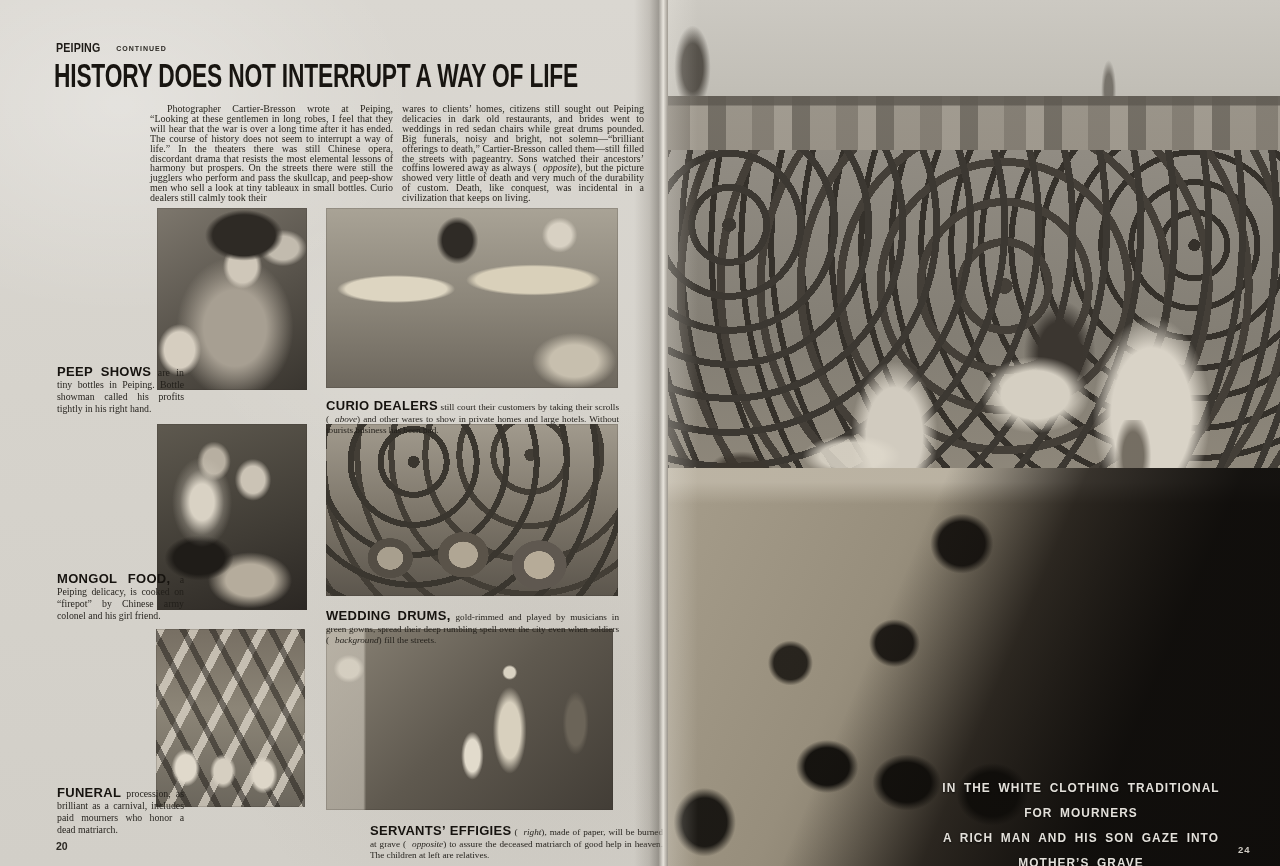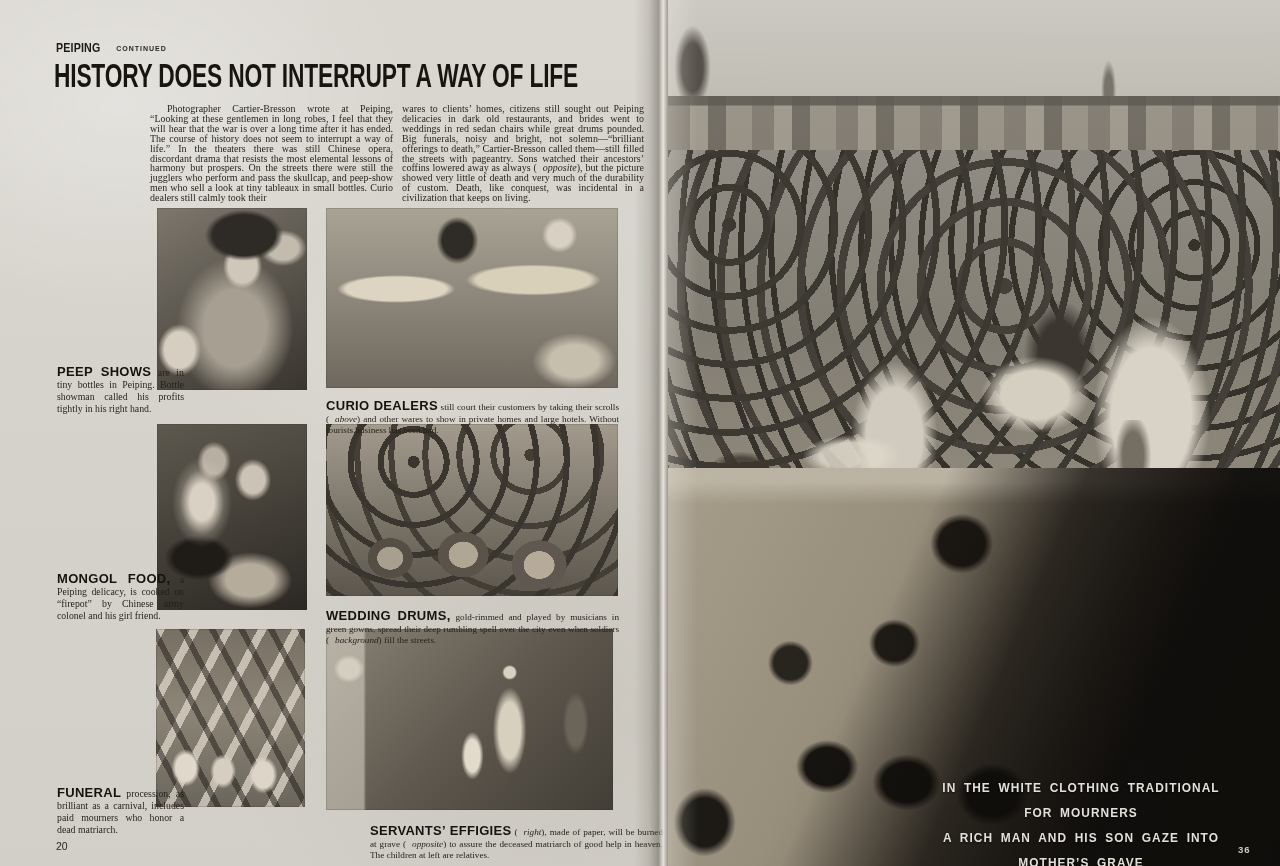--- a/index.html
+++ b/index.html
@@ -72,21 +72,21 @@
     radial-gradient(15px 32px at 51% 70%, #e2dbcc 0 50%, rgba(0,0,0,0) 75%),
     radial-gradient(22px 20px at 8% 22%, #c9c2b2 0 45%, rgba(0,0,0,0) 70%),
     linear-gradient(135deg,#8a8376,#5f594f 50%,#423d36);}
 
   
   .side-cap{position:absolute;left:57px;width:127px;font-size:9.8px;line-height:12.1px;text-align:justify;color:#221f1a;}
   .wide-cap{position:absolute;left:326px;width:293px;font-size:9.2px;line-height:11.6px;text-align:justify;color:#221f1a;}
   .cap-lead{font-family:"Liberation Sans",sans-serif;font-weight:700;font-size:13px;letter-spacing:.3px;color:#16130f;}
   .cap-peep{top:356px;} .cap-mongol{top:563px;} .cap-funeral{top:777px;}
   .cap-curio{top:391px;} .cap-drums{top:601px;} .cap-effigy{top:816px;margin-left:44px;}
-  .pagenum-left{position:absolute;left:56px;top:840px;font-family:"Liberation Sans",sans-serif;font-weight:400;font-size:10.5px;color:#2a2722;}
+  .pagenum-left{position:absolute;left:56px;top:840px;font-family:"Liberation Sans",sans-serif;font-weight:700;font-size:10.5px;color:#2a2722;}
 
   
   .page-right{position:absolute;left:668px;top:0;width:612px;height:866px;background:#8f8a80;overflow:hidden;}
   .rp-sky{position:absolute;left:0;top:0;width:100%;height:150px;background:
     radial-gradient(26px 60px at 4% 45%, rgba(58,53,46,.8) 0 40%, rgba(0,0,0,0) 70%),
     radial-gradient(10px 40px at 72% 60%, rgba(70,65,57,.6) 0 40%, rgba(0,0,0,0) 75%),
     linear-gradient(180deg,#ccc9c2 0%,#c1beb6 60%,#b4b0a7 100%);}
   .rp-village{position:absolute;left:0;top:96px;width:100%;height:92px;background:
     linear-gradient(180deg, rgba(95,90,82,.85) 0 9px, rgba(0,0,0,0) 10px),
     repeating-linear-gradient(90deg, rgba(125,119,109,.8) 0 22px, rgba(160,154,143,.75) 22px 40px, rgba(104,99,90,.8) 40px 58px, rgba(150,144,133,.7) 58px 84px),
@@ -169,15 +169,15 @@
     <div class="rp-foreground-figures"></div>
     <div class="rp-earth"></div>
     <div class="rp-shadow"></div>
     <div class="rp-fold"></div>
   </section>
 
   <div class="photo-cap">
     <div>IN THE WHITE CLOTHING TRADITIONAL FOR MOURNERS</div>
     <div>A RICH MAN AND HIS SON GAZE INTO MOTHER’S GRAVE</div>
   </div>
-  <div class="pagenum-right">36</div>
+  <div class="pagenum-right">24</div>
 
 </div>
 
 </body></html>

